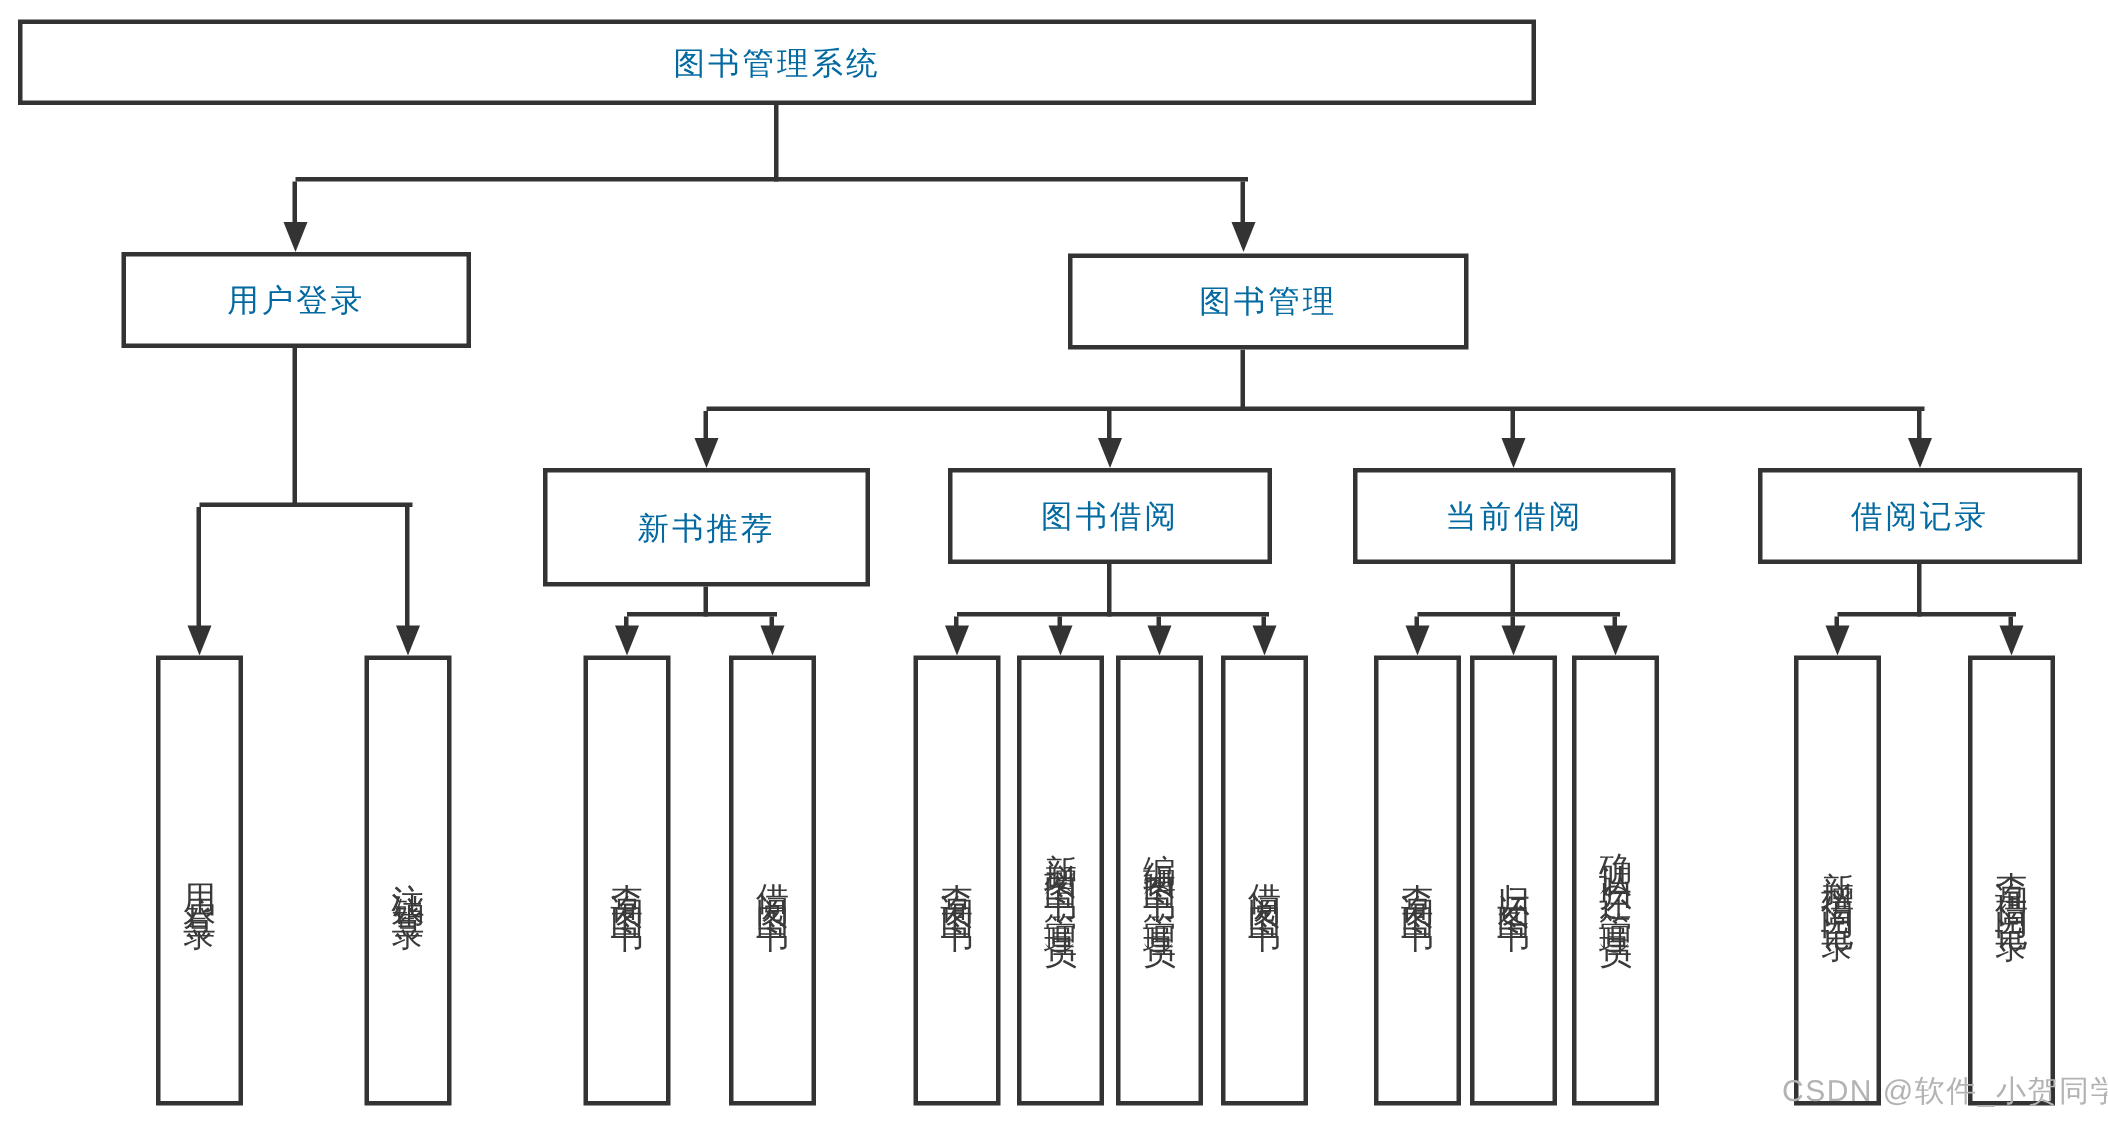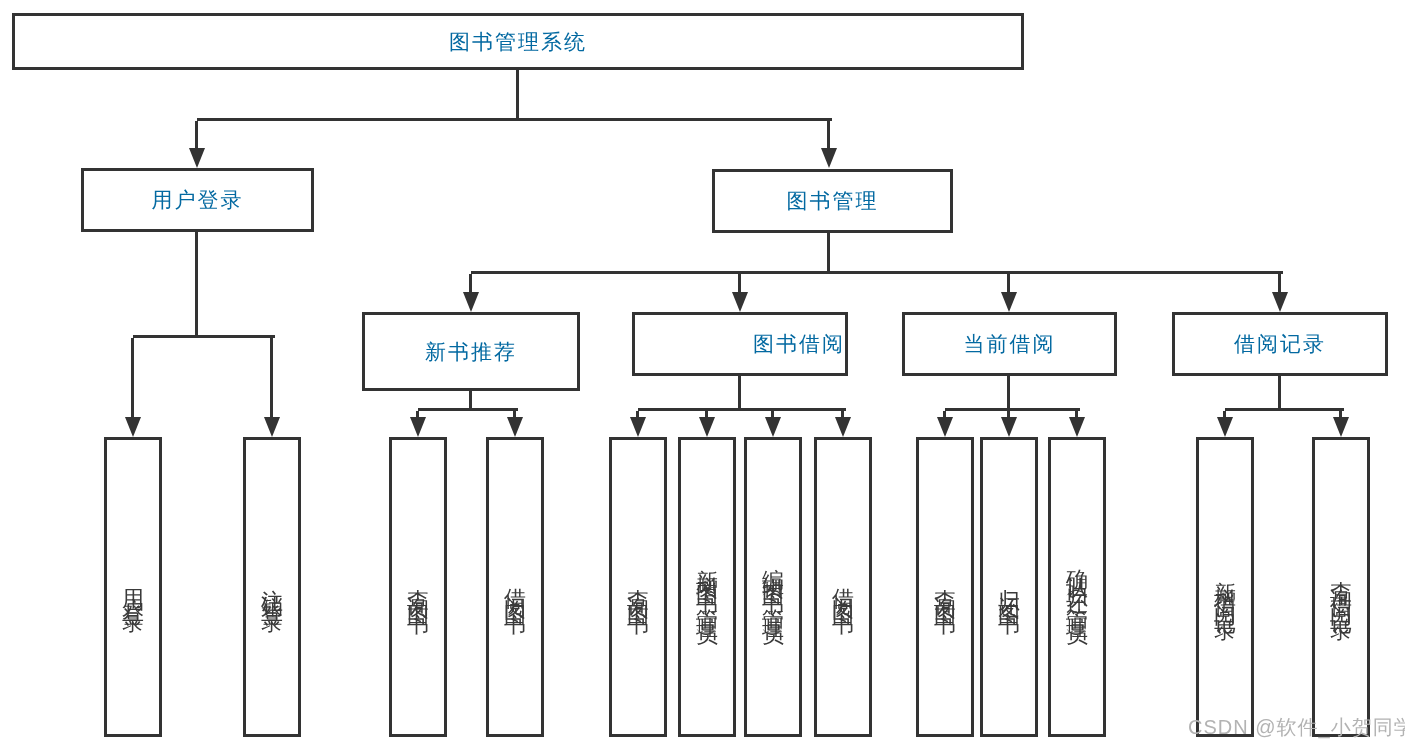--- a/index.html
+++ b/index.html
@@ -96,28 +96,28 @@
   <div class="v" style="left:1339px;top:411px;height:8px;"></div>
   <div class="ar" style="left:1333px;top:417px;"></div>
 
   <div class="hbox" style="left:12px;top:13px;width:1012px;height:57px;">
     <span class="lbl">图书管理系统</span>
   </div>
 
   <div class="hbox" style="left:81px;top:168px;width:233px;height:64px;">
     <span class="lbl">用户登录</span>
   </div>
-  <div class="hbox" style="left:712px;top:169px;width:241px;height:64px;text-align:right;">
+  <div class="hbox" style="left:712px;top:169px;width:267px;height:64px;text-align:right;">
     <span class="lbl">图书管理</span>
   </div>
 
   <div class="hbox" style="left:362px;top:312px;width:218px;height:79px;">
     <span class="lbl">新书推荐</span>
   </div>
-  <div class="hbox" style="left:632px;top:312px;width:216px;height:64px;justify-content:flex-end;">
+  <div class="hbox" style="left:632px;top:312px;width:216px;height:64px;">
     <span class="lbl">图书借阅</span>
   </div>
   <div class="hbox" style="left:902px;top:312px;width:215px;height:64px;">
     <span class="lbl">当前借阅</span>
   </div>
   <div class="hbox" style="left:1172px;top:312px;width:216px;height:64px;">
     <span class="lbl">借阅记录</span>
   </div>
 
   <div class="vbox" style="left:104px;">

